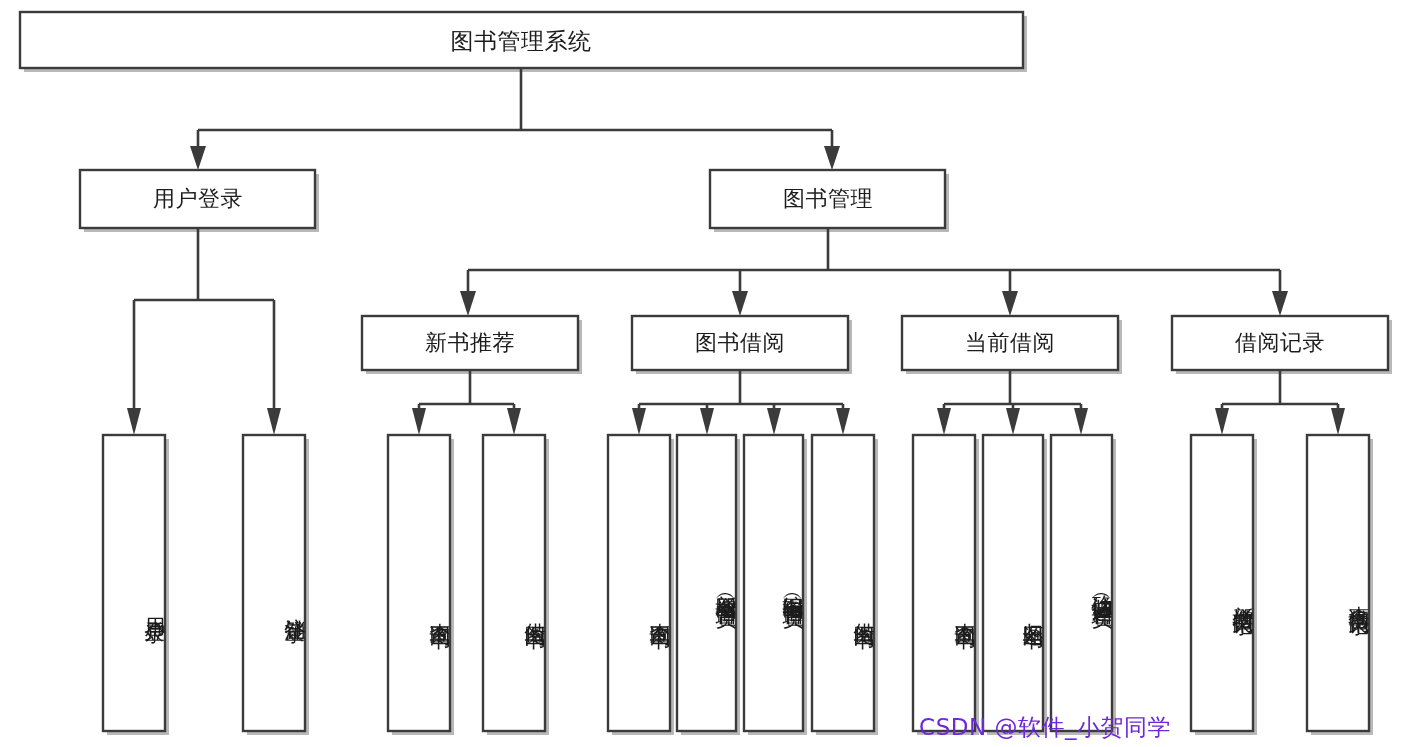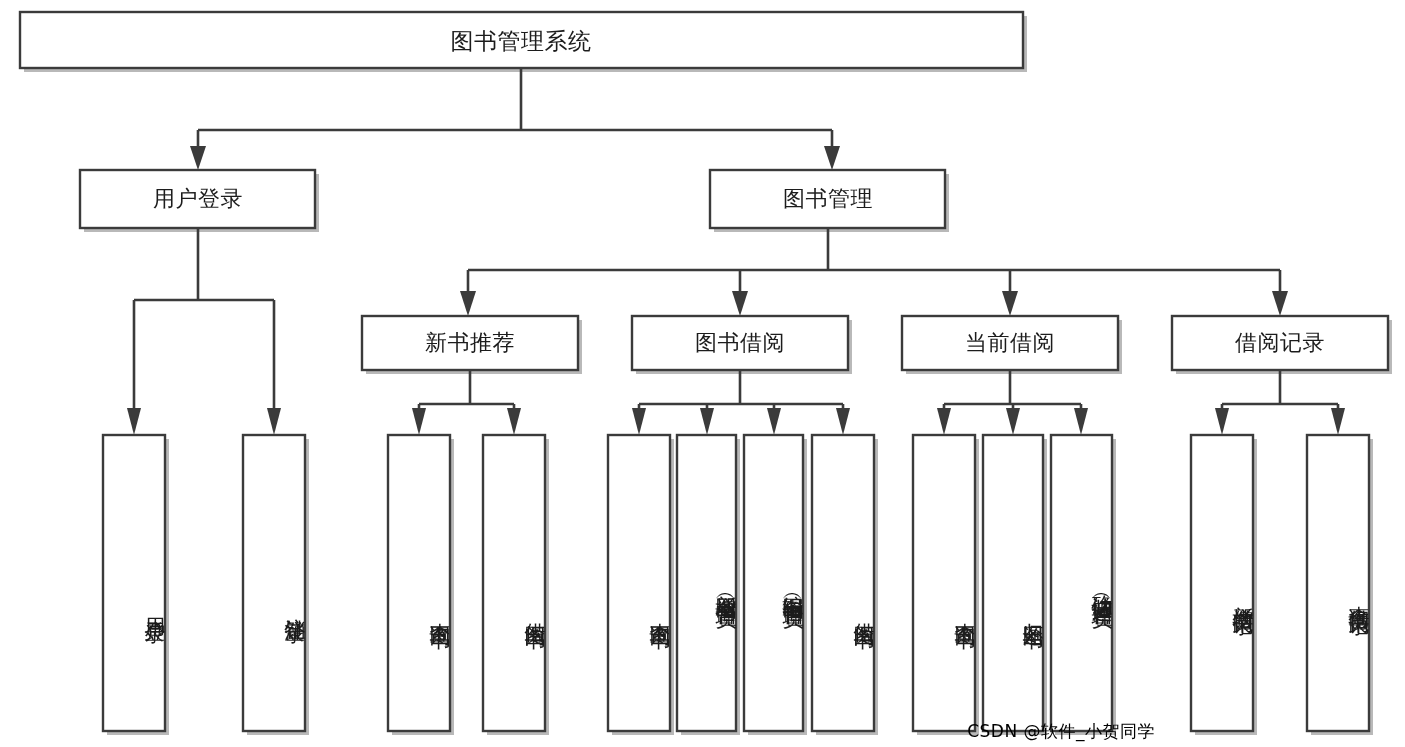--- a/index.html
+++ b/index.html
@@ -73,25 +73,25 @@
     color: #1c1c1c;
     letter-spacing: 2px;
     white-space: nowrap;
     display: flex;
     align-items: flex-start;
     justify-content: center;
     pointer-events: none;
   }
   .watermark {
     position: absolute;
-    right: 26px;
+    right: 10px;
     bottom: 4px;
     font-family: "DejaVu Sans", "Liberation Sans", sans-serif;
-    font-size: 17px;
-    color: #000000;
+    font-size: 23px;
+    color: #6d28d9;
     letter-spacing: 0.5px;
     user-select: none;
     white-space: nowrap;
   }
 </style>
 </head>
 <body>
 
 <div id="diagram-root">
 

